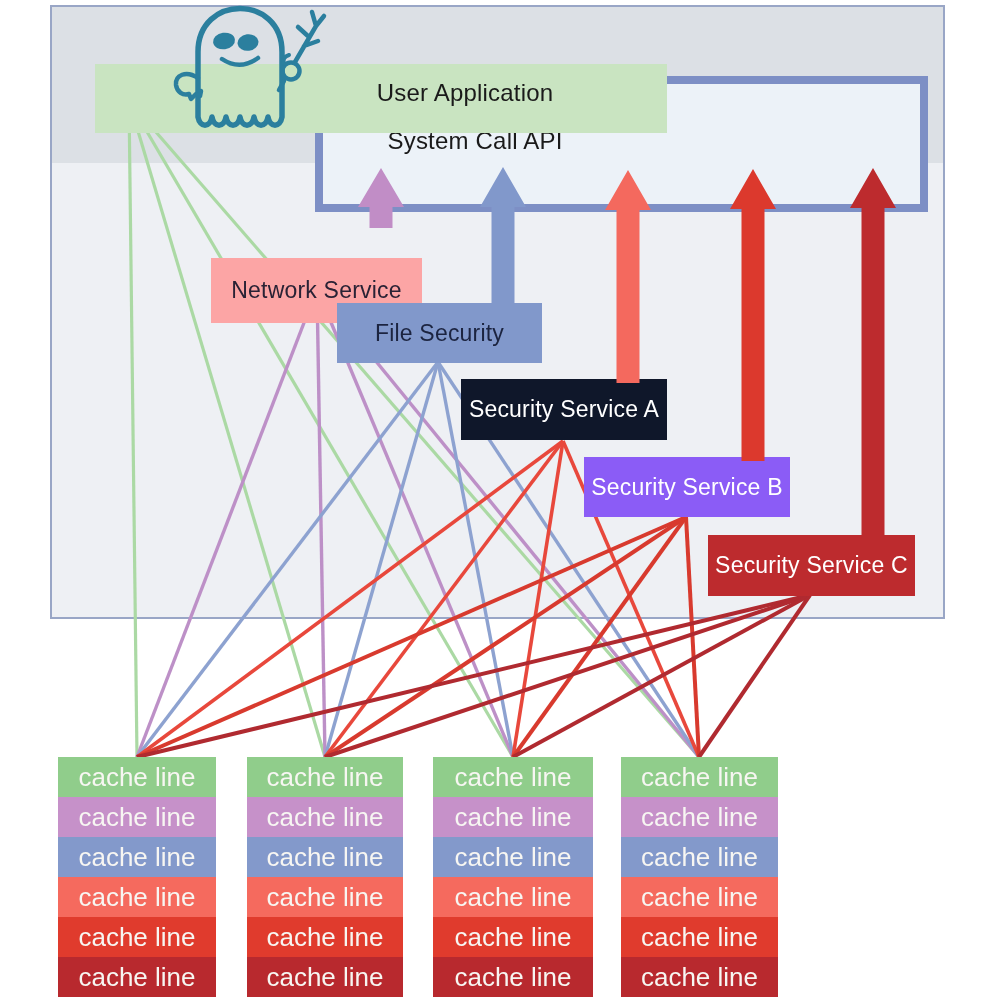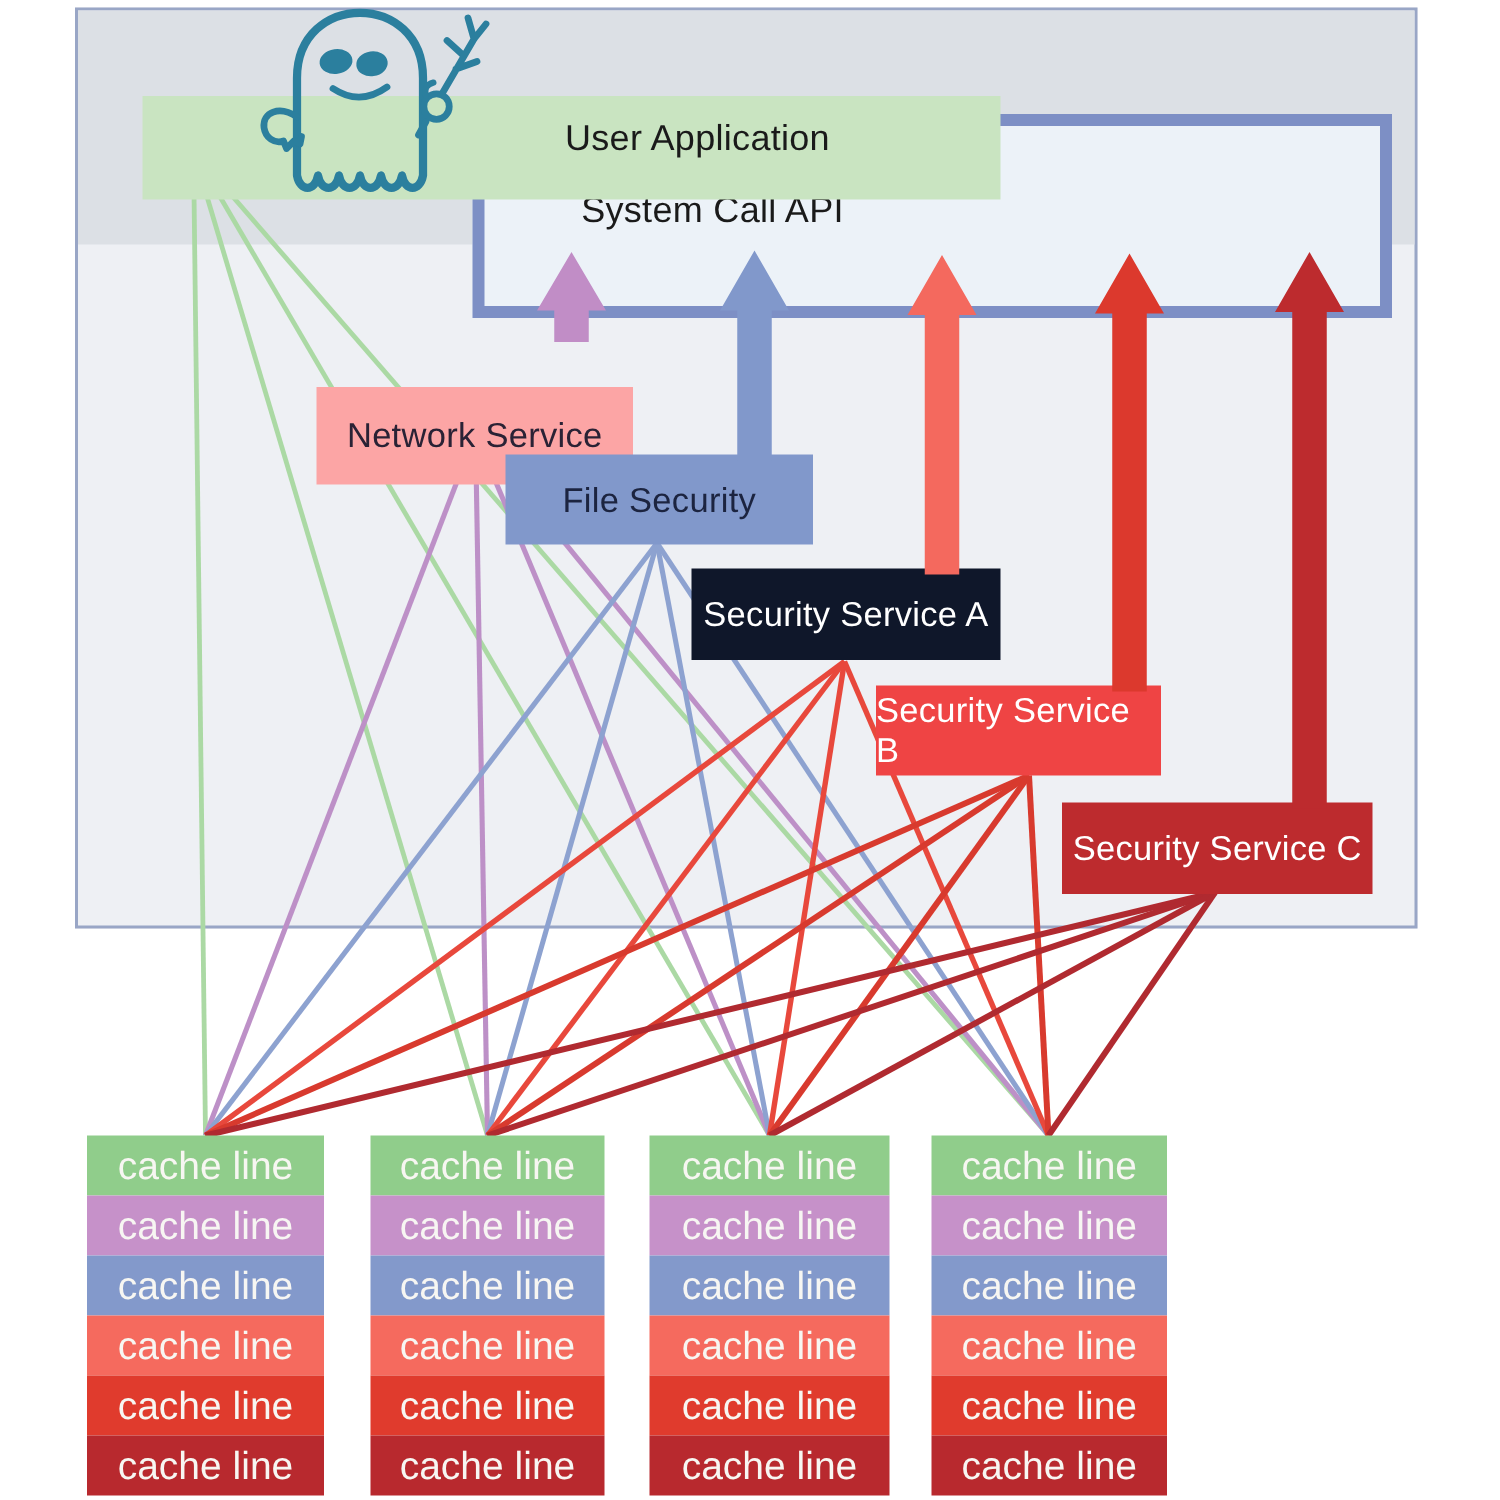--- a/index.html
+++ b/index.html
@@ -89,21 +89,21 @@
   <div id="services">
       <div class="service-box" style="left: 211px; top: 224px; width: 211px; height: 65px; background: #fca5a5; color: rgb(42, 34, 53); margin-top: 34px;">
         <span>Network Service</span>
       </div>
       <div class="service-box" style="left: 337px; top: 303px; width: 205px; height: 60px; background: rgb(129, 152, 203); color: rgb(28, 36, 64);">
         <span>File Security</span>
       </div>
       <div class="service-box" style="left: 461px; top: 379px; width: 206px; height: 61px; background: #0f172a; color: rgb(255, 255, 255);">
         <span>Security Service A</span>
       </div>
-      <div class="service-box" style="left: 584px; top: 457px; width: 190px; height: 60px; background: #ef4444; color: rgb(255, 255, 255);">
+      <div class="service-box" style="left: 584px; top: 457px; width: 206px; height: 60px; background: #8b5cf6; color: rgb(255, 255, 255);">
         <span>Security Service B</span>
       </div>
       <div class="service-box" style="left: 708px; top: 535px; width: 207px; height: 61px; background: rgb(189, 43, 46); color: rgb(255, 255, 255);">
         <span>Security Service C</span>
       </div>
     </div>
 
   <svg class="layer arrows-layer" id="arrows-svg" width="1000" height="1000" viewBox="0 0 1000 1000">
       <polygon points="381,168 404,207 392.5,207 392.5,228 369.5,228 369.5,207 358,207" fill="#c18dc6"></polygon>
       <polygon points="503,167 526,207 514.5,207 514.5,307 491.5,307 491.5,207 480,207" fill="#8198cb"></polygon>

